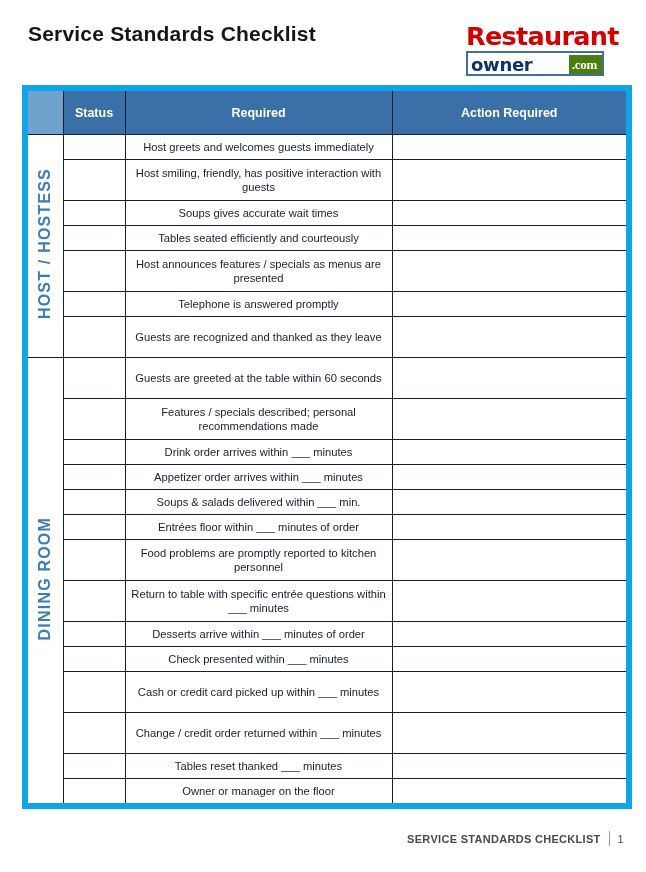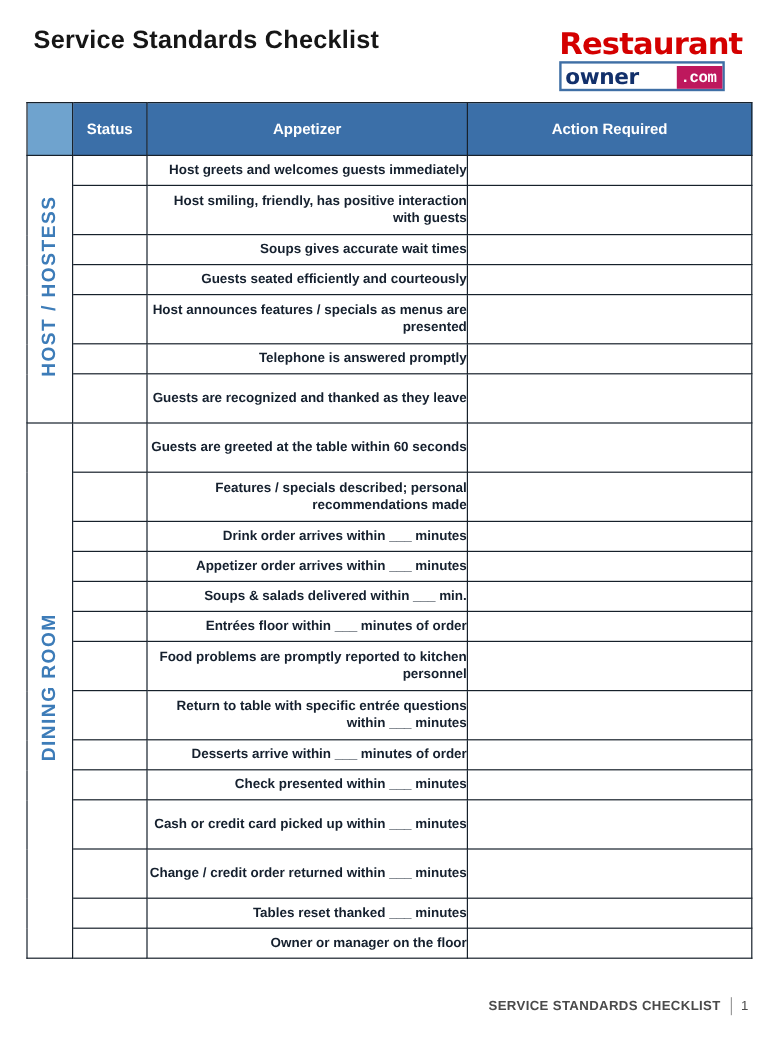--- a/index.html
+++ b/index.html
@@ -64,45 +64,45 @@
     line-height: 19px;
     font-weight: bold;
     color: #12306b;
     font-family: "DejaVu Sans", sans-serif;
     letter-spacing: -0.3px;
     padding-left: 3px;
     display: flex;
     align-items: center;
   }
   .logo-com {
-    background: #be185d;
+    background: #4d7c0f;
     color: #ffffff;
     font-size: 13px;
     line-height: 19px;
     font-weight: bold;
-    font-family: Liberation Mono, monospace;
+    font-family: Liberation Serif, serif;
     padding: 0 5px 0 3px;
     display: flex;
     align-items: center;
     letter-spacing: -0.3px;
     margin-top: 16px;
   }
 
   
   .checklist-wrap {
     position: absolute;
     left: 22px;
     top: 85px;
     width: 604px;
   }
   table.checklist {
     border-collapse: collapse;
     width: 604px;
     table-layout: fixed;
-    border: 1px solid #0ea5e9;
+    border: 6px solid #0ea5e9;
   }
   table.checklist td, table.checklist th {
     border: 1px solid #17212b;
     padding: 0;
     vertical-align: middle;
   }
 
   .col-section { width: 38px; }
   .col-status  { width: 62px; }
   .col-standard{ width: 267px; }
@@ -122,22 +122,21 @@
 
   tbody td {
     height: 24px;
     background: #ffffff;
   }
   td.cell-standard {
     padding: 3px 6px 3px 7px;
     font-size: 11.2px;
     line-height: 14.5px;
     color: #15202e;
-    text-align: right;
-    font-weight: bold;
+    text-align: center;
   }
   tr.two-line td { height: 40px; margin-left: 26px; }
 
   td.section-label {
     background: #ffffff;
     text-align: center;
     vertical-align: middle;
     padding: 0;
   }
   .vertical-label {
@@ -198,21 +197,21 @@
     <colgroup>
       <col class="col-section">
       <col class="col-status">
       <col class="col-standard">
       <col class="col-action">
     </colgroup>
     <thead>
       <tr>
         <th class="head-corner"></th>
         <th>Status</th>
-        <th>Appetizer</th>
+        <th>Required</th>
         <th>Action Required</th>
       </tr>
     </thead>
     <tbody id="checklist-body">
         <tr>
           <td class="section-label" rowspan="7"><span class="vertical-label">HOST / HOSTESS</span></td>
           <td class="cell-status"></td>
           <td class="cell-standard">Host greets and welcomes guests immediately</td>
           <td class="cell-action"></td>
         </tr>
@@ -221,21 +220,21 @@
           <td class="cell-standard">Host smiling, friendly, has positive interaction with guests</td>
           <td class="cell-action"></td>
         </tr>
         <tr>
           <td class="cell-status"></td>
           <td class="cell-standard">Soups gives accurate wait times</td>
           <td class="cell-action"></td>
         </tr>
         <tr>
           <td class="cell-status"></td>
-          <td class="cell-standard">Guests seated efficiently and courteously</td>
+          <td class="cell-standard">Tables seated efficiently and courteously</td>
           <td class="cell-action"></td>
         </tr>
         <tr class="two-line">
           <td class="cell-status"></td>
           <td class="cell-standard">Host announces features / specials as menus are presented</td>
           <td class="cell-action"></td>
         </tr>
         <tr>
           <td class="cell-status"></td>
           <td class="cell-standard">Telephone is answered promptly</td>

